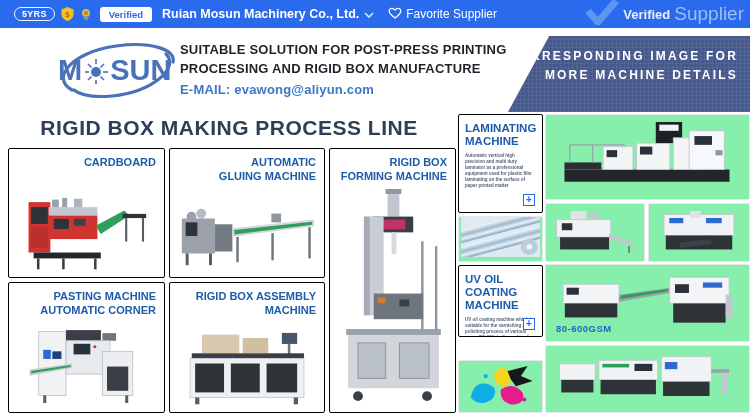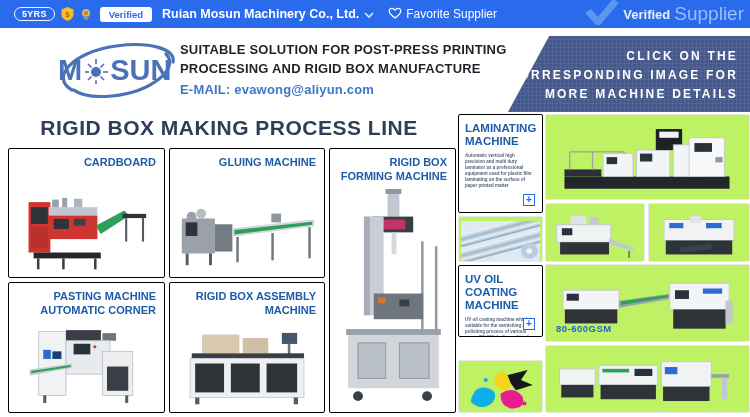--- a/index.html
+++ b/index.html
@@ -52,22 +52,22 @@
 
   
   .rp-text { padding:7px 6px; }
   .rp-title { color:#1d5ca9; font-weight:bold; font-size:11.5px; line-height:13px; }
   .rp-title span { display:block; }
   .rp-desc { margin-top:4px; width:133%; transform:scale(.75); transform-origin:top left;
     font-size:6px; line-height:8px; color:#55607a; font-weight:bold; }
   .plus-btn { position:absolute; right:7px; bottom:6px; width:12px; height:12px;
     border:1px solid #2767e8; color:#2767e8; font-size:10px; line-height:10px;
     text-align:center; background:#fff; font-weight:bold; }
-  .img-card { position:absolute; background:#bef264; border:1px solid #e8e8e8; border-radius:2px;
-    overflow:hidden; display:flex; align-items:flex-end; justify-content:center; }
+  .img-card { position:absolute; background:#86efac; border:1px solid #e8e8e8; border-radius:2px;
+    overflow:hidden; display:flex; align-items:flex-start; justify-content:center; }
   .img-card svg { width:96%; height:92%; display:block; }
   .gsm { position:absolute; left:10px; bottom:7px; color:#2563c9; font-size:9.5px;
     font-weight:bold; letter-spacing:.5px; }
 </style>
 </head>
 <body>
 
 <div class="page">
 
   <div class="topbar">
@@ -136,21 +136,20 @@
         </span>
         <span>SUN</span>
       </span>
     </div>
     <div class="tagline">
       <div class="tl">SUITABLE SOLUTION FOR POST-PRESS PRINTING</div>
       <div class="tl">PROCESSING AND RIGID BOX MANUFACTURE</div>
       <div class="email">E-MAIL: evawong@aliyun.com</div>
     </div>
     <div class="banner">
-      <div>CLICK ON THE</div>
       <div>CORRESPONDING IMAGE FOR</div>
       <div>MORE MACHINE DETAILS</div>
     </div>
   </div>
 
   <div class="proc-title">RIGID BOX MAKING PROCESS LINE</div>
 
   <div class="card" style="left:8px;top:148px;width:157px;height:130px">
     <div class="card-title">
       <span>CARDBOARD</span>
@@ -174,20 +173,21 @@
         <rect x="12" y="78" width="80" height="7" fill="#23262a"></rect>
         <rect x="16" y="85" width="3" height="13" fill="#3a3f46"></rect>
         <rect x="46" y="85" width="3" height="13" fill="#3a3f46"></rect>
         <rect x="84" y="85" width="3" height="13" fill="#3a3f46"></rect>
       </svg>
     </div>
   </div>
 
   <div class="card" style="left:169px;top:148px;width:156px;height:130px">
     <div class="card-title">
+      <span>AUTOMATIC</span>
       <span>GLUING MACHINE</span>
     </div>
     <div class="card-img">
       <svg viewBox="0 0 150 72" preserveAspectRatio="xMidYMax meet">
         <circle cx="18" cy="16" r="5" fill="#9aa1ab"></circle>
           <circle cx="28" cy="13" r="5" fill="#b6bcc4"></circle>
         <rect x="8" y="18" width="34" height="36" fill="#9aa1ab"></rect>
         <rect x="12" y="22" width="12" height="14" fill="#2e3338"></rect>
         <rect x="42" y="24" width="18" height="28" fill="#747b85"></rect>
         <rect x="100" y="13" width="10" height="9" fill="#8f96a0"></rect>

